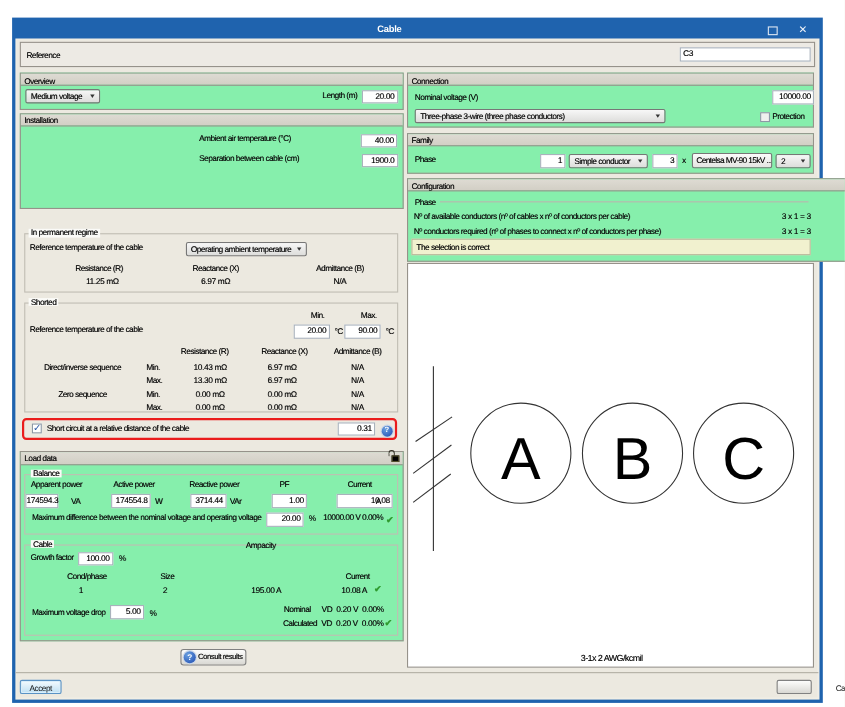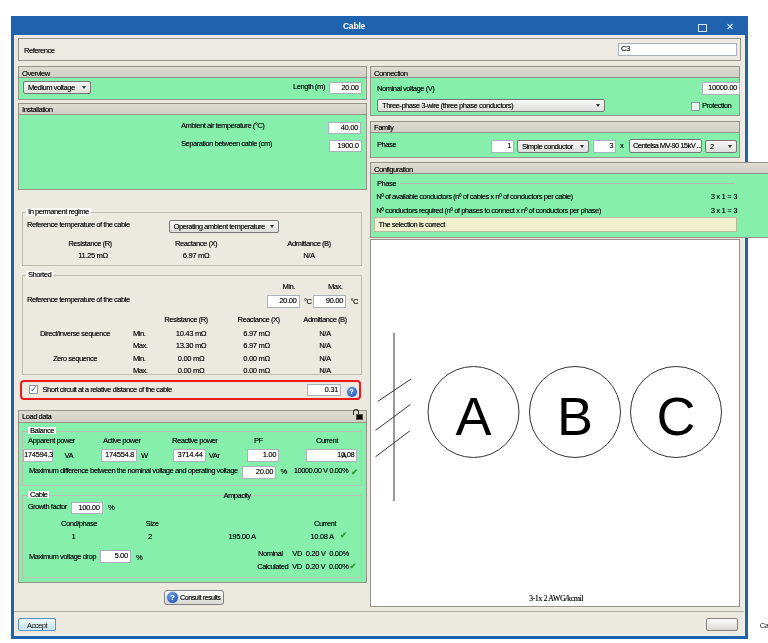--- a/index.html
+++ b/index.html
@@ -207,20 +207,20 @@
   <circle cx="205" cy="172" r="45.5" fill="none" stroke="#333" stroke-width="1"></circle>
   <circle cx="306" cy="172" r="45.5" fill="none" stroke="#333" stroke-width="1"></circle>
   <text x="103.5" y="195" font-size="54" text-anchor="middle" fill="#000" font-family="Liberation Sans">A</text>
   <text x="205" y="195" font-size="54" text-anchor="middle" fill="#000" font-family="Liberation Sans">B</text>
   <text x="306" y="195" font-size="54" text-anchor="middle" fill="#000" font-family="Liberation Sans">C</text>
   <line x1="24" y1="93" x2="24" y2="261" stroke="#333" stroke-width="1"></line>
   <line x1="7.8" y1="161.4" x2="41" y2="139" stroke="#333" stroke-width="1"></line>
   <line x1="5.6" y1="190.3" x2="40.4" y2="164.5" stroke="#333" stroke-width="1"></line>
   <line x1="5.6" y1="216.7" x2="39.8" y2="190.9" stroke="#333" stroke-width="1"></line>
 </svg>
-<div class="t ctr" style="left:476px;top:595px;width:160px;font-size:8px;font-family:Liberation Serif, serif;">3-1x 2 AWG/kcmil</div>
+<div class="t ctr" style="left:476px;top:595px;width:160px;font-size:8px;">3-1x 2 AWG/kcmil</div>
 <div class="abs" style="left:14px;top:611px;width:730px;height:1px;background:#b2afa4;"></div>
 
 <div class="abs" style="left:18px;top:617.5px;width:38px;height:13px;border:1px solid #5a93c5;border-radius:2px;box-sizing:border-box;background:linear-gradient(#f4fbfe,#bfe0f3);box-shadow:inset 0 0 0 1px #d9eefa;"></div>
 <div class="abs ctr" style="left:18px;top:621px;width:38px;font-size:7.5px;letter-spacing:-0.45px;color:#111;">Accept</div>
 <div class="btn" style="left:706px;top:617.5px;width:32px;height:13px;"></div>
 <div class="abs ctr" style="left:706px;top:620.5px;width:32px;font-size:7.5px;letter-spacing:-0.45px;color:#111;margin-left:48px;">Cancel</div>
 </div>
 
 </body></html>

